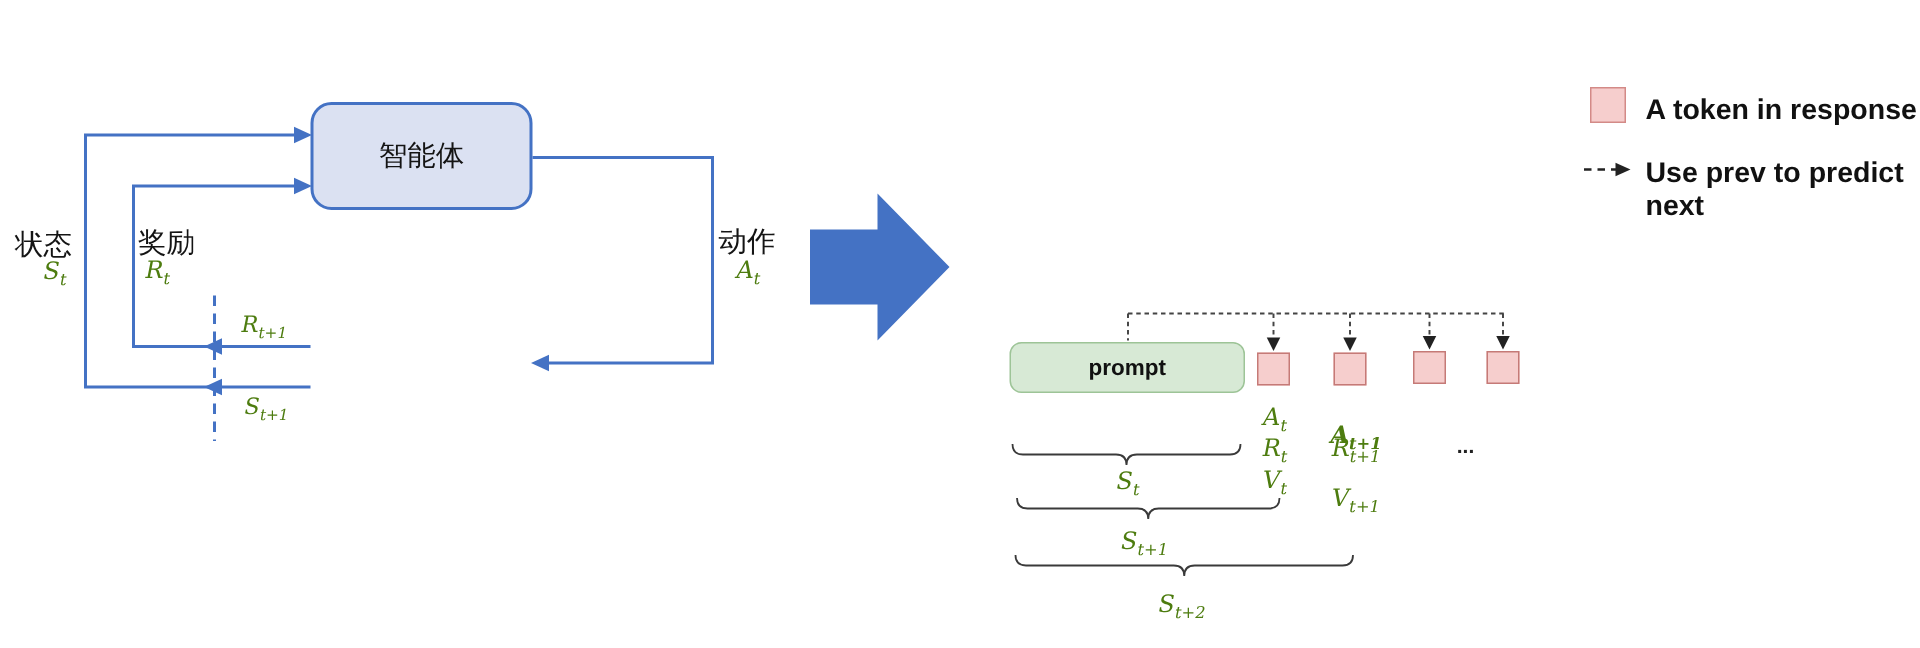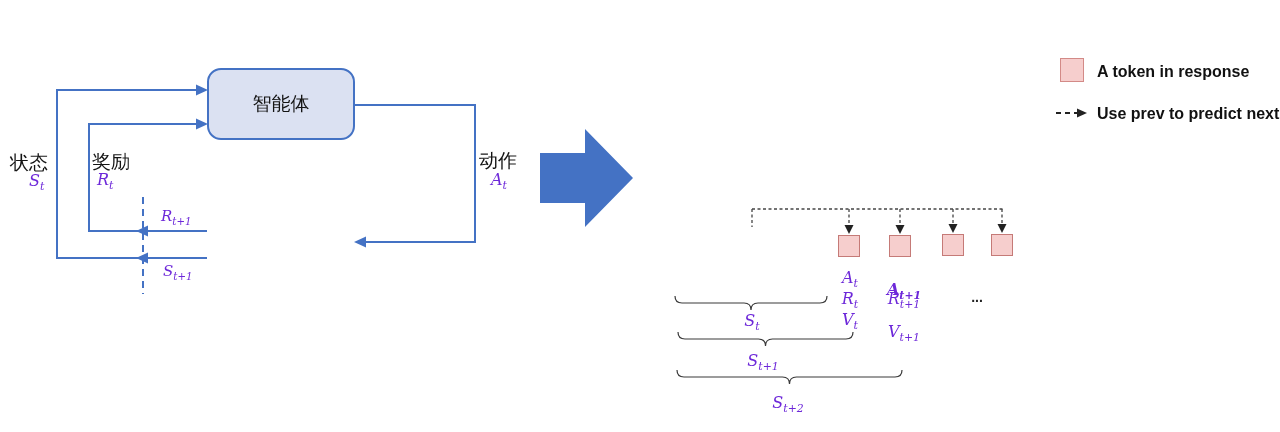--- a/index.html
+++ b/index.html
@@ -34,27 +34,27 @@
     font-size:15px; font-weight:bold;
   }
   .token {
     width:22px; height:22px; background:#f6cecd; border:1.5px solid #c57a77;
   }
   .tok1 { left:838px; top:235px; }
   .tok2 { left:889px; top:235px; }
   .tok3 { left:942px; top:234px; }
   .tok4 { left:991px; top:234px; }
   .cn { font-size:19px; color:#141414; }
-  .math { font-family:"DejaVu Serif", serif; font-style:italic; font-size:16px; color:#6d28d9; }
+  .math { font-family:"DejaVu Serif", serif; font-style:italic; font-size:16px; color:#4d7c0f; }
   .math sub { font-size:0.68em; }
   .math-sm { font-size:15px; }
   .title {
     left:667px; top:12px; font-size:23px; font-weight:bold; letter-spacing:0.5px;
   }
-  .legend-text { font-size:16px; font-weight:bold; }
+  .legend-text { font-size:19px; font-weight:bold; }
   .legend-square {
     left:1060px; top:58px; width:22px; height:22px;
     background:#f6cecd; border:1.5px solid #d38a87; position:absolute;
   }
   .ctr { transform:translateX(-50%); }
   .ellipsis { font-size:14px; font-weight:bold; color:#222; }
 </style>
 </head>
 <body>
 
@@ -116,20 +116,23 @@
   <div class="abs math" style="left:97px; top:170px;"><span>R</span><sub>t</sub></div>
 
   <div class="abs cn" style="left:479px; top:148px;">动作</div>
   <div class="abs math" style="left:491px; top:170px;"><span>A</span><sub>t</sub></div>
 
   <div class="abs math math-sm" style="left:161px; top:207px;"><span>R</span><sub>t+1</sub></div>
   <div class="abs math math-sm" style="left:163px; top:262px;"><span>S</span><sub>t+1</sub></div>
 
 
 
+  <div class="box prompt-box">
+    <span>prompt</span>
+  </div>
 
   <div class="box token tok1"></div>
   <div class="box token tok2"></div>
   <div class="box token tok3"></div>
   <div class="box token tok4"></div>
 
   <div class="abs math ctr" style="left:850px; top:268px;"><span>A</span><sub>t</sub></div>
   <div class="abs math ctr" style="left:904px; top:280px;font-weight:bold;"><span>A</span><sub>t+1</sub></div>
   <div class="abs math ctr" style="left:850px; top:289px;"><span>R</span><sub>t</sub></div>
   <div class="abs math ctr" style="left:904px; top:289px;"><span>R</span><sub>t+1</sub></div>

